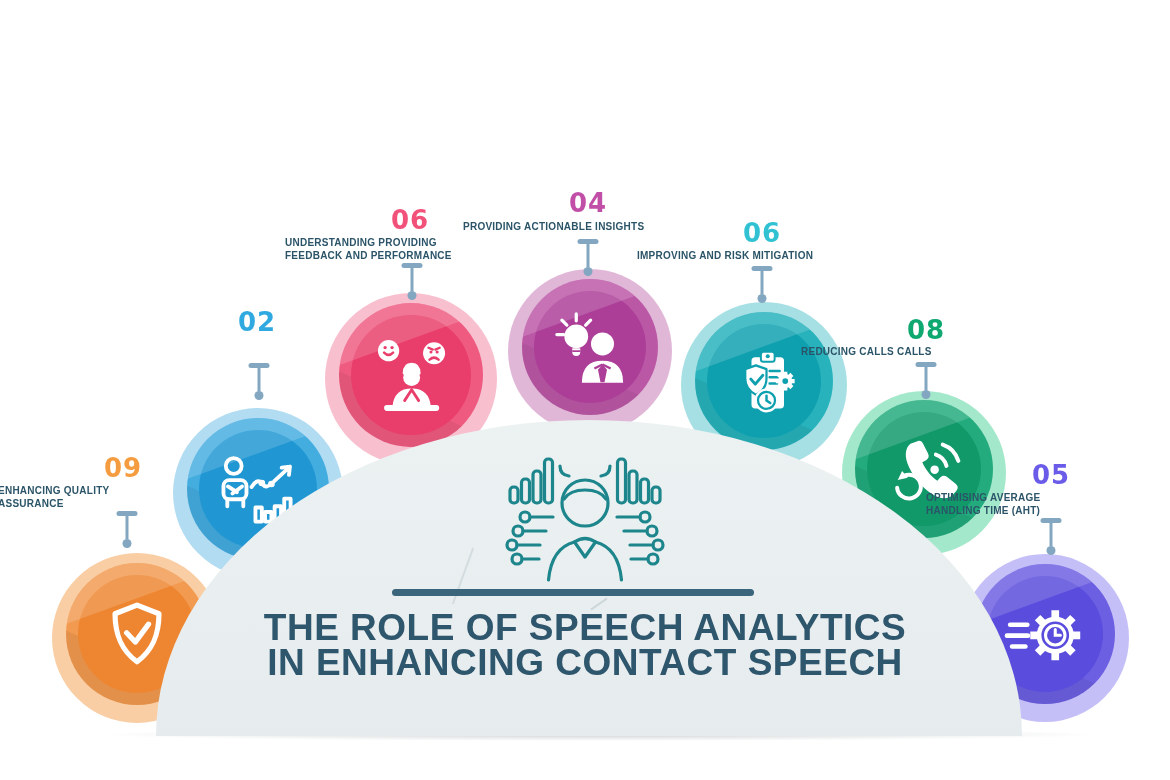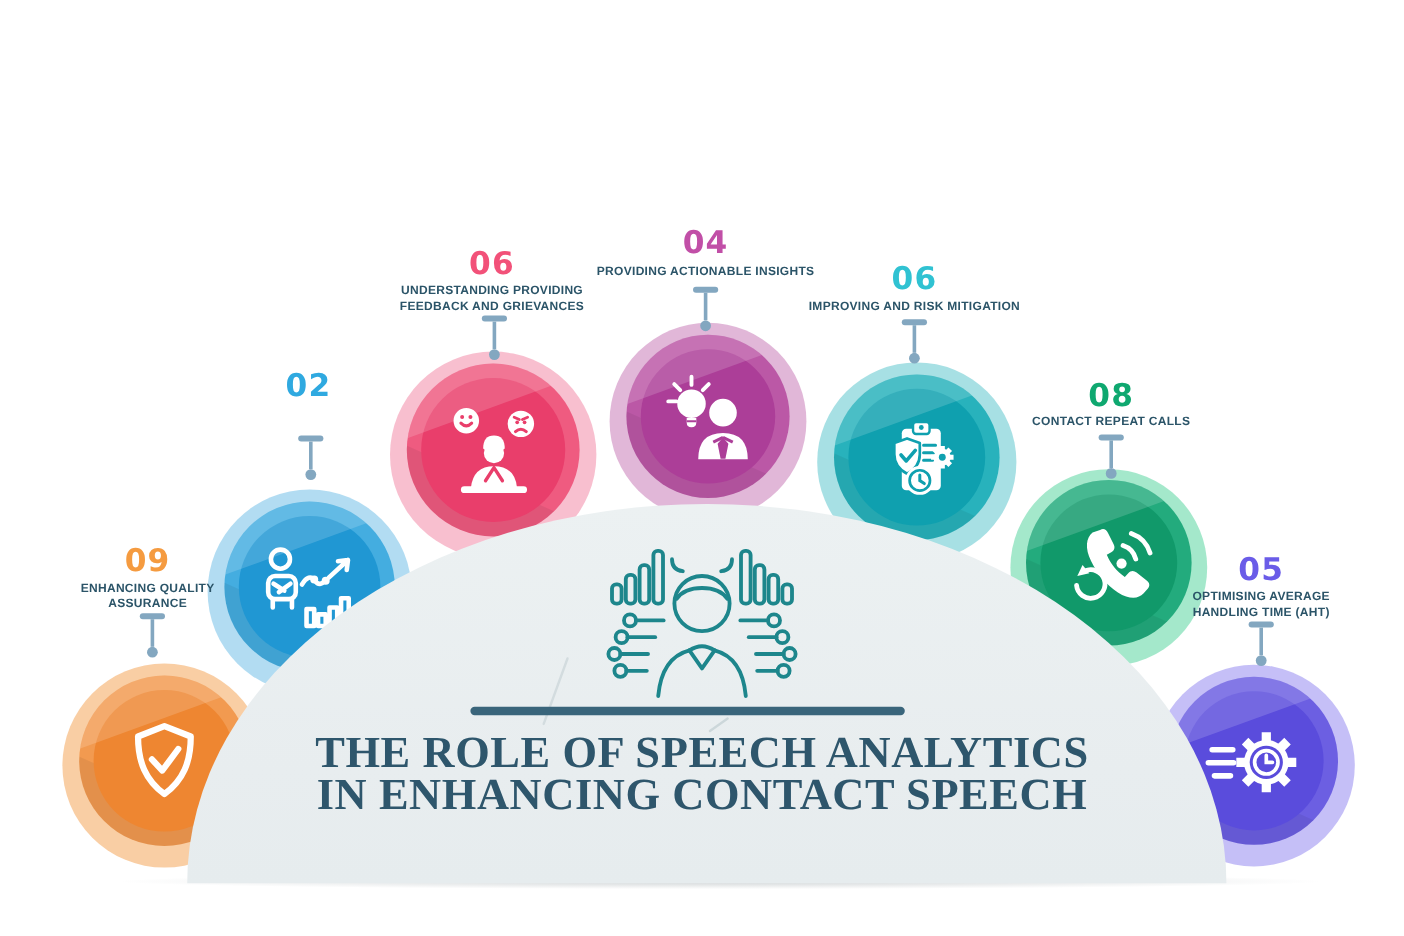--- a/index.html
+++ b/index.html
@@ -16,30 +16,30 @@
     transform:rotate(20deg);z-index:3;border-radius:2px;}
   .sketch2{position:absolute;left:598px;top:594px;width:2px;height:20px;background:#CCD7DA;
     transform:rotate(55deg);z-index:3;border-radius:2px;}
 
   
   .center-icon{position:absolute;left:497px;top:446px;z-index:3;}
   .divider{position:absolute;left:392px;top:589px;width:362px;height:7px;border-radius:4px;
     background:#3A657B;z-index:3;}
   .title{position:absolute;left:585px;top:610px;transform:translateX(-50%);z-index:3;
     text-align:center;color:#2E566C;font-weight:700;font-size:37px;line-height:35px;
-    letter-spacing:.5px;white-space:nowrap;font-family:Liberation Serif, serif;}
+    letter-spacing:.5px;white-space:nowrap;}
   .title span{display:block;}
 
   
   .item{position:absolute;left:0;top:0;width:100%;height:100%;pointer-events:none;}
   .num{position:absolute;left:var(--cx);top:var(--numy);transform:translateX(-50%);
     font-family:"DejaVu Sans",sans-serif;font-weight:700;font-size:26px;letter-spacing:1px;
     color:var(--num);z-index:4;}
   .label{position:absolute;left:var(--cx);top:var(--laby);transform:translateX(-50%);
-    width:250px;text-align:center;color:#2B5468;font-weight:700;font-size:10px;
+    width:250px;text-align:left;color:#2B5468;font-weight:700;font-size:10px;
     line-height:12.5px;letter-spacing:.25px;z-index:4;}
   .label span{display:block;}
   .connector{position:absolute;left:var(--conx);top:var(--cony);transform:translateX(-50%);
     display:flex;flex-direction:column;align-items:center;z-index:4;}
   .connector .tbar{width:21px;height:5px;border-radius:3px;background:#83A7C0;}
   .connector .stem{width:3px;height:23px;background:#83A7C0;}
   .connector .dot{width:9px;height:9px;border-radius:50%;background:#83A7C0;}
 
   .bubble{position:absolute;left:calc(var(--bx) - var(--r));top:calc(var(--by) - var(--r));z-index:1;}
   .halo{position:absolute;left:calc(var(--r) - var(--hr));top:calc(var(--r) - var(--hr) + 4px);
@@ -147,21 +147,21 @@
           <circle cx="32.5" cy="33" r="6.6" fill="#fff"></circle>
           <path d="M17.5 55.5 q1.5-14 15-14 t15 14 z" fill="#fff"></path>
           <path d="M32.5 42.5 l-5.5 8.5 M32.5 42.5 l5.5 8.5" stroke="currentColor" stroke-width="2.2" fill="none" stroke-linecap="round"></path>
           <rect x="11" y="54.5" width="43" height="4.5" rx="2.2" fill="#fff"></rect>
         </svg>
       </div>
     </div>
     <div class="num">06</div>
     <div class="label">
       <span>UNDERSTANDING PROVIDING</span>
-      <span>FEEDBACK AND GRIEVANCES</span>
+      <span>FEEDBACK AND PERFORMANCE</span>
     </div>
     <div class="connector">
       <span class="tbar"></span>
         <span class="stem"></span>
         <span class="dot"></span>
     </div>
   </div>
 
   <div class="item i4">
     <div class="bubble">
@@ -243,21 +243,21 @@
             <path d="M47 11.5 a20 20 0 0 1 12.5 13"></path>
             <path d="M10.5 46 a9.5 9.5 0 1 0 5.5-9.5"></path>
           </g>
           <circle cx="40.5" cy="31.5" r="3.4" fill="#fff"></circle>
           <path d="M14.5 32.5 l4.5 5.5 -8 1.8 z" fill="#fff"></path>
         </svg>
       </div>
     </div>
     <div class="num">08</div>
     <div class="label">
-      <span>CONTACT REPEAT CALLS</span>
+      <span>REDUCING CALLS CALLS</span>
       <span></span>
     </div>
     <div class="connector">
       <span class="tbar"></span>
         <span class="stem"></span>
         <span class="dot"></span>
     </div>
   </div>
 
   <div class="item i7">

